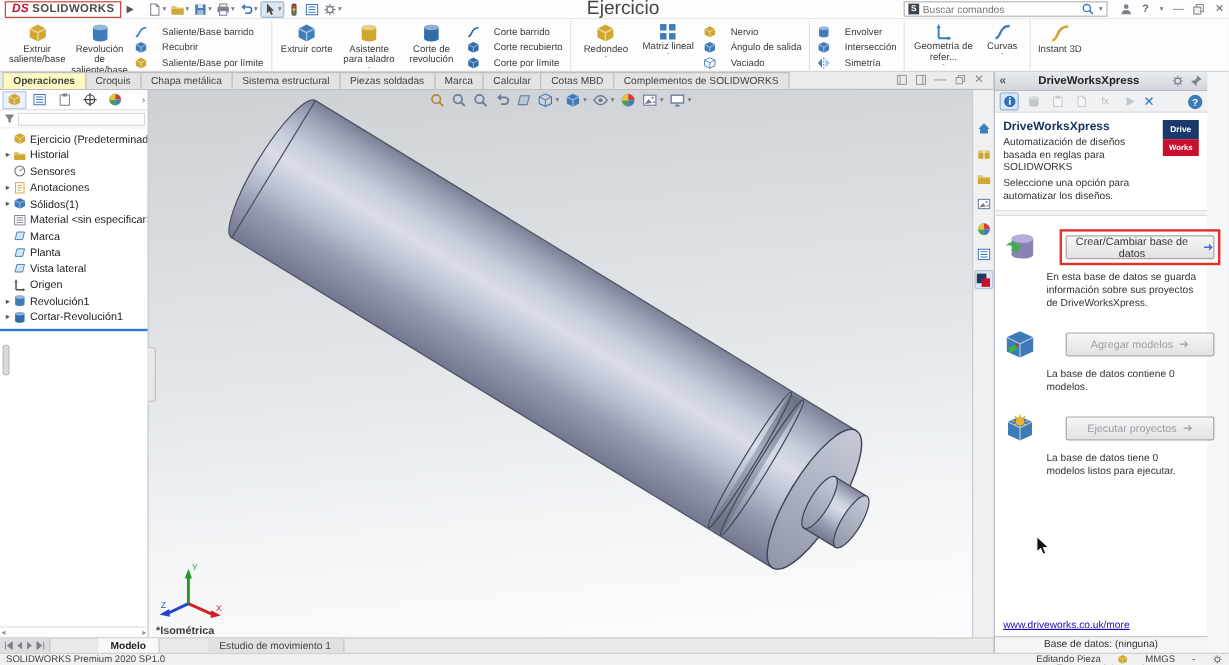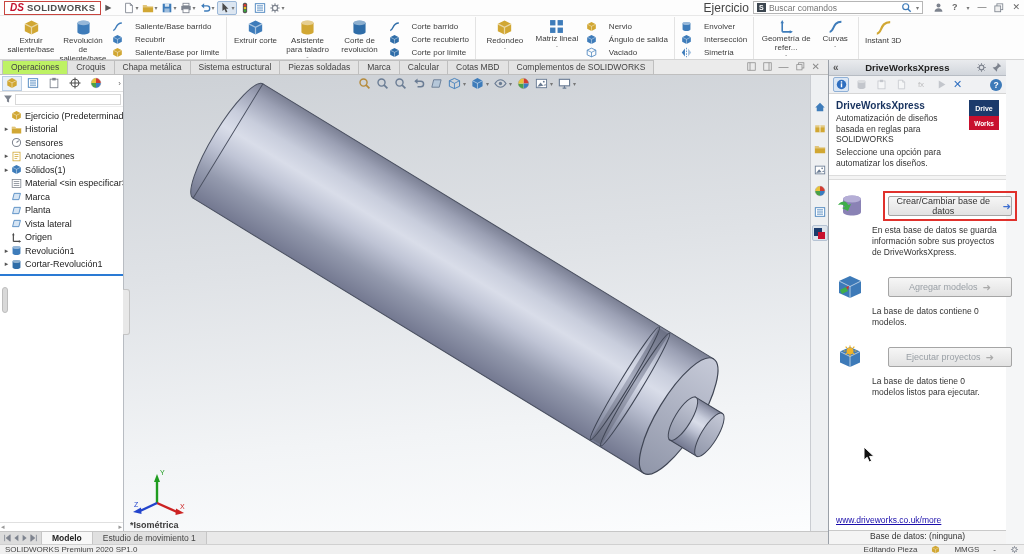--- a/index.html
+++ b/index.html
@@ -13,21 +13,21 @@
   
   .titlebar { height:16px; background:#fdfdfd; display:flex; align-items:center; padding:0 4px; gap:4px; border-bottom:1px solid #e8e8e8; }
   .brandbox { display:flex; align-items:center; gap:3px; border:1px solid #c8453f; background:#fff; height:14px; padding:0 5px; }
   .brandmark { color:#c41230; font-weight:bold; font-style:italic; font-size:10px; }
   .brandname { font-weight:bold; font-size:9.5px; color:#4d4d4d; letter-spacing:.3px; }
   .flyout { color:#555; font-size:8px; }
   .qat { display:flex; align-items:center; gap:1px; margin-left:6px; }
   .qbtn { display:flex; align-items:center; height:14px; padding:0 1px; border-radius:2px; }
   .qbtn.active { background:#dce6f1; border:1px solid #9cb8d8; }
   .dd { font-size:6px; color:#777; margin-left:1px; }
-  .wintitle { flex:1; text-align:right; font-size:12px; color:#444; }
+  .wintitle { flex:1; text-align:center; font-size:16px; color:#444; }
   .searchbox { display:flex; align-items:center; gap:3px; border:1px solid #b6b6b6; background:#fff; height:13px; width:170px; padding:0 3px; }
   .s-badge { width:9px; height:9px; background:#3c4650; color:#fff; font-size:7px; font-weight:bold; display:flex; align-items:center; justify-content:center; flex:none; }
   .searchbox input { border:none; outline:none; flex:1; font-size:8.5px; color:#666; font-family:inherit; background:transparent; min-width:0; }
   .titlectrl { display:flex; align-items:center; gap:8px; margin-left:6px; color:#666; }
   .titlectrl .tc { font-size:9px; line-height:1; }
 
   
   .ribbon { height:44px; background:#fdfdfd; border-bottom:1px solid #d5d5d5; display:flex; align-items:stretch; padding:1px 2px 0 2px; }
   .rgroup { display:flex; align-items:flex-start; padding:1px 4px 0 4px; gap:2px; }
   .rgroup + .rgroup { border-left:1px solid #e3e3e3; }
@@ -35,21 +35,21 @@
   .rbtn-lg .lbl { margin-top:1px; }
   .rbtn-lg .lddd { color:#888; font-size:7px; line-height:4px; }
   .smallstack { display:flex; flex-direction:column; justify-content:flex-start; padding-top:2px; }
   .rbtn-sm { display:flex; align-items:center; gap:12px; font-size:8px; color:#3c3c3c; height:13px; white-space:nowrap; padding:0 2px; }
 
   
   .main { position:absolute; top:60px; left:0; right:0; bottom:10px; display:flex; }
   .work { width:828px; display:flex; flex-direction:column; }
   .tabbar { height:15px; background:#ebebeb; display:flex; align-items:flex-end; padding-left:2px; border-bottom:1px solid #bfbfbf; }
   .dtab { font-size:8.5px; color:#444; padding:1px 8px 2px 8px; border:1px solid #bfbfbf; border-bottom:none; background:#e3e3e3; margin-right:-1px; white-space:nowrap; }
-  .dtab.active { background:#bef264; font-weight:normal; position:relative; }
+  .dtab.active { background:#fef9c3; font-weight:bold; position:relative; }
   .docctrl { margin-left:auto; display:flex; align-items:center; gap:7px; padding:0 8px 2px 0; color:#8a8a8a; }
 
   .workbody { flex:1; display:flex; position:relative; }
 
   
   .lpanel { width:124px; background:#fff; border-right:1px solid #b8bcc2; display:flex; flex-direction:column; position:relative; }
   .fmtabs { height:17px; display:flex; align-items:center; gap:1px; padding:1px 2px; border-bottom:1px solid #e0e0e0; }
   .fmtab { width:20px; height:15px; display:flex; align-items:center; justify-content:center; border:1px solid transparent; }
   .fmtab.active { border-color:#b9cde4; background:#eaf1f9; }
   .fmtab-more { font-size:8px; color:#666; margin-left:auto; }
@@ -106,21 +106,21 @@
   .tp-btn.disabled { color:#9aa0a6; }
   .tp-btn .arr { color:#3d6fd1; font-weight:bold; font-size:10px; }
   .tp-btn.disabled .arr { color:#aaa; }
   .redbox { position:absolute; left:-5px; top:-5px; right:-5px; bottom:-5px; border:2px solid #e0312c; }
   .caption { font-size:8.5px; color:#333; line-height:1.3; margin:6px 0 0 36px; }
   .tp-link { font-size:8.5px; color:#1a0dab; text-decoration:underline; margin-top:auto; padding:0 7px 5px 7px; background:#fff; }
   .tp-foot { height:14px; border-top:1px solid #c9c9c9; background:#f4f4f4; display:flex; align-items:center; gap:10px; padding:0 6px; font-size:8.5px; color:#333;flex-direction:column; }
   .cursor { position:absolute; pointer-events:none; z-index:20; }
 
   
-  .modeltabs { height:13px; background:#e9e9e9; border-top:1px solid #c6c6c6; display:flex; align-items:stretch; }
+  .modeltabs { height:13px; background:#e9e9e9; border-top:1px solid #c6c6c6; display:flex; align-items:stretch;gap:40px; }
   .mnav { display:flex; align-items:center; gap:1px; padding:0 3px; background:#dcdcdc; border-right:1px solid #c6c6c6; }
   .mtab { font-size:8.5px; padding:0 10px; display:flex; align-items:center; border-right:1px solid #c6c6c6; color:#444; background:#e0e0e0; }
   .mtab.active { background:#f8f8f8; font-weight:bold; color:#222; }
   .statusbar { position:absolute; left:0; right:0; bottom:0; height:10px; background:#f0f0f0; border-top:1px solid #d0d0d0; display:flex; align-items:center; padding:0 5px; font-size:8px; color:#444; }
   .statusright { margin-left:auto; display:flex; align-items:center; gap:14px;text-align:right; }
 </style>
 </head>
 <body>
 
 <svg width="0" height="0" style="position:absolute">

